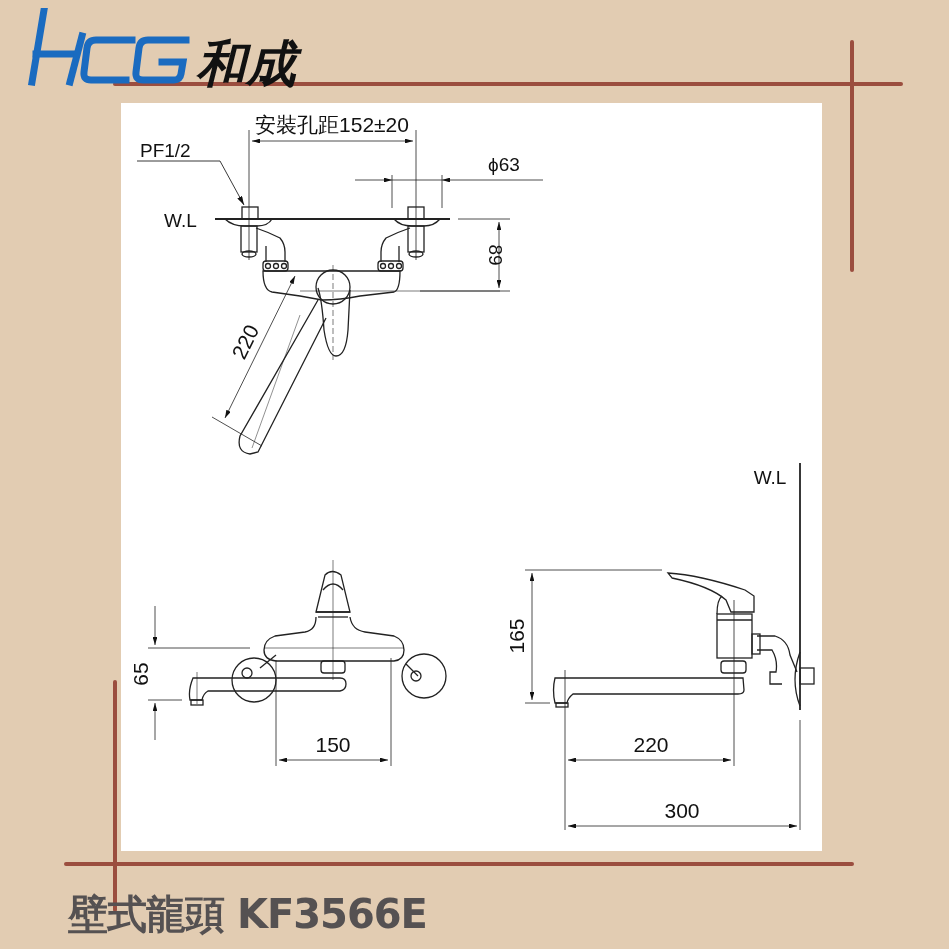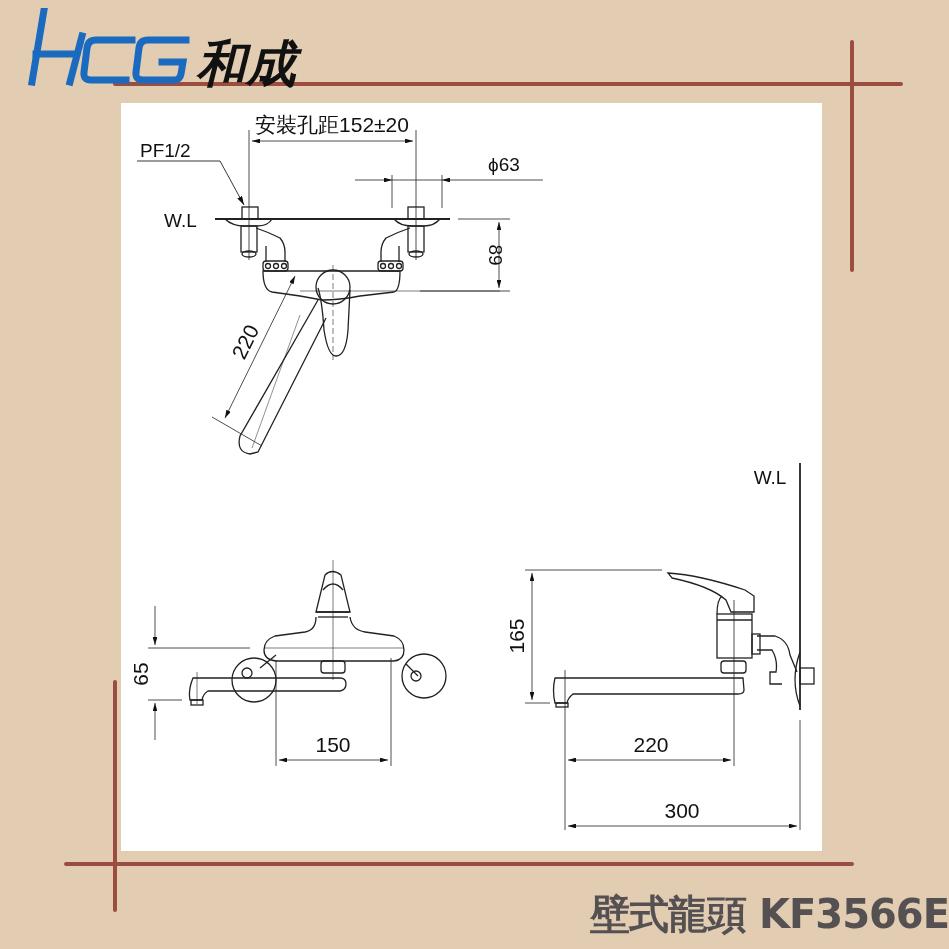--- a/index.html
+++ b/index.html
@@ -1,21 +1,21 @@
 <!DOCTYPE html>
 <html><head>
 <meta charset="utf-8">
 <style>
   html, body { margin:0; padding:0; }
   body { width:949px; height:949px; background:#e2ccb2; position:relative; overflow:hidden; font-family:"Liberation Sans", sans-serif; }
   .frame-line { position:absolute; background:#9b4e3f; border-radius:3px; }
   .logo { position:absolute; left:14px; top:8px; width:290px; height:80px; }
   .panel { position:absolute; left:121px; top:103px; width:701px; height:748px; background:#ffffff; }
   .drawing { position:absolute; left:0; top:0; width:949px; height:949px; }
-  .caption { position:absolute; left:0; width:949px; top:887px; text-align:right; font-family:"DejaVu Sans", sans-serif; font-weight:bold; font-size:40px; color:#555152; letter-spacing:-1px; }
+  .caption { position:absolute; left:0; width:949px; top:887px; text-align:left; font-family:"DejaVu Sans", sans-serif; font-weight:bold; font-size:40px; color:#555152; letter-spacing:-1px; }
   .caption span { display:inline-block; margin-left:68px; }
   svg text { font-family:"Liberation Sans", sans-serif; fill:#111; }
 </style>
 </head>
 <body>
 
 <div class="frame-line" style="left:113px; top:82px; width:790px; height:4px;"></div>
 <div class="frame-line" style="left:850px; top:40px; width:4px; height:232px;"></div>
 <div class="frame-line" style="left:64px; top:862px; width:790px; height:4px;"></div>
 <div class="frame-line" style="left:113px; top:680px; width:4px; height:232px;"></div>

